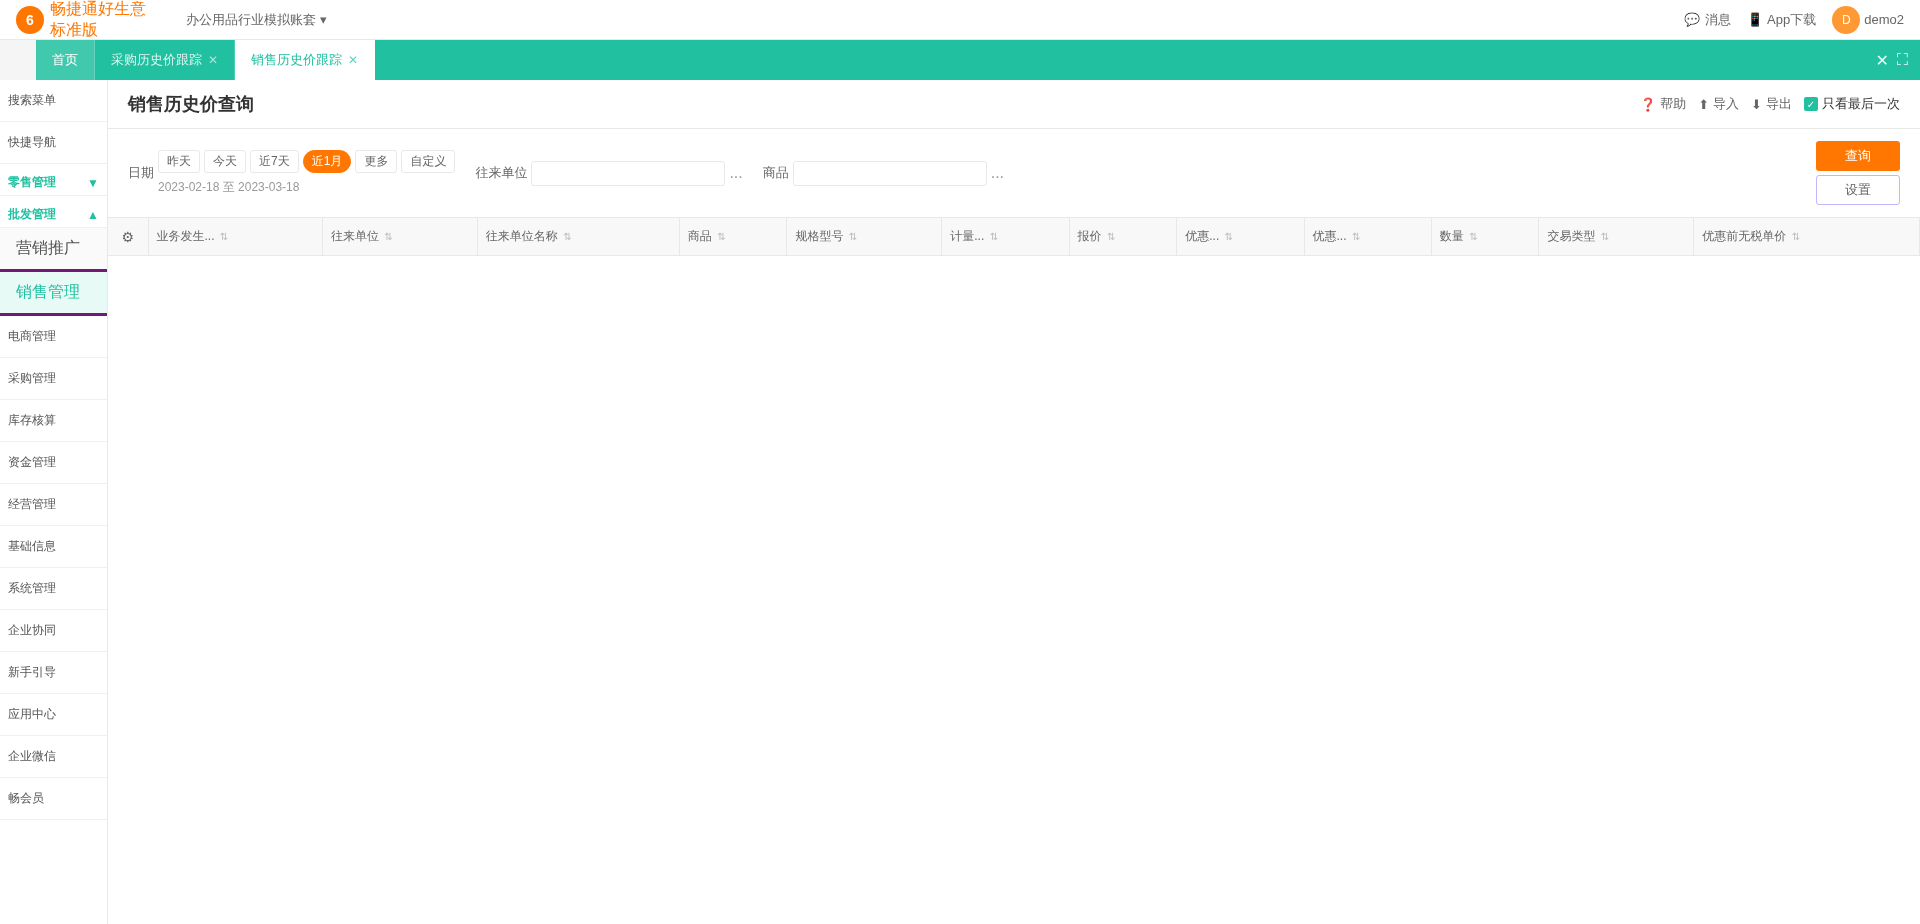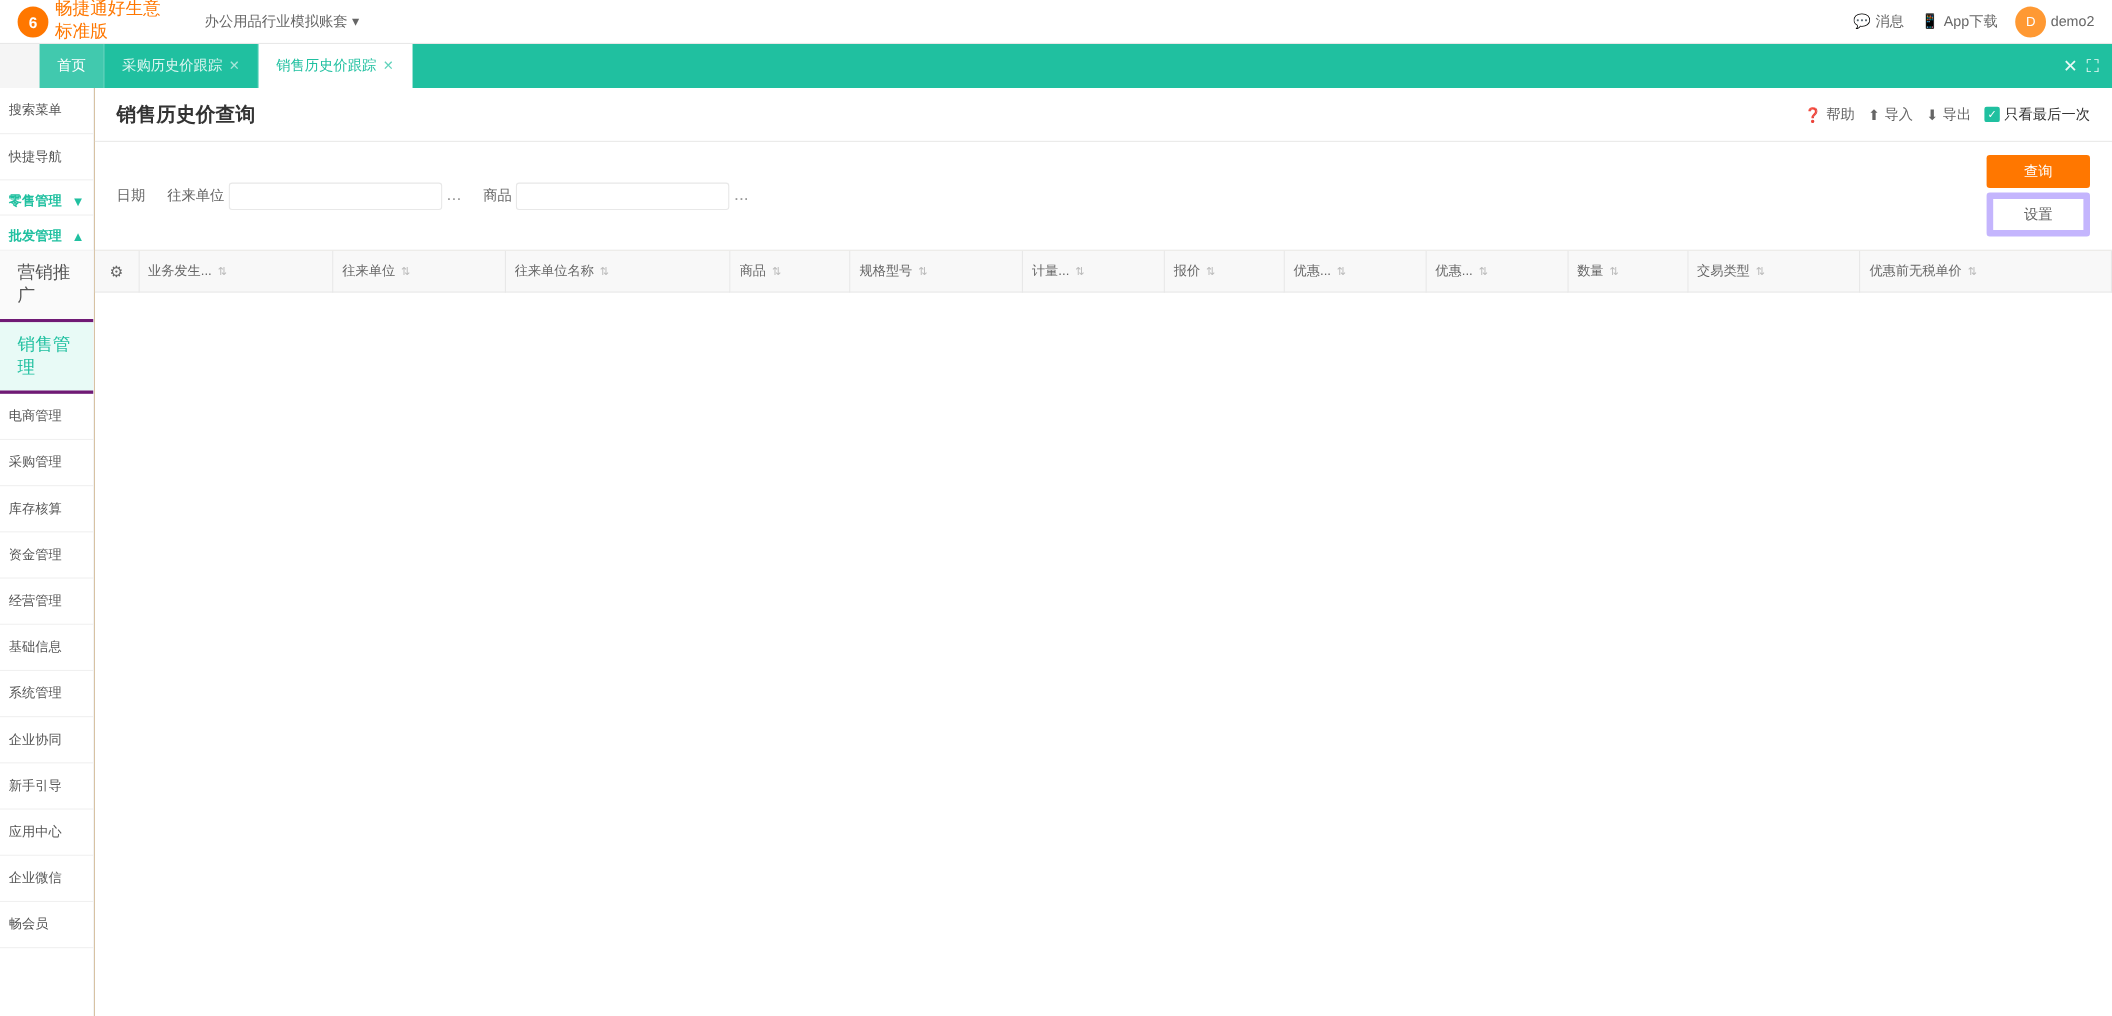--- a/index.html
+++ b/index.html
@@ -22,21 +22,21 @@
     .tab.home { background: rgba(255,255,255,0.15); color: white; }
     .tab.active { background: white; color: #20c0a0; }
     .tab .close-btn { font-size: 12px; color: inherit; opacity: 0.7; cursor: pointer; }
     .tab-actions { margin-left: auto; display: flex; align-items: center; padding: 0 12px; gap: 8px; }
     .tab-action-btn { color: rgba(255,255,255,0.9); cursor: pointer; font-size: 16px; }
 
     
     .main { display: flex; flex: 1; overflow: hidden; }
 
     
-    .sidebar { width: 86px; background: #fff; border-right: 1px solid #e8e8e8; flex-shrink: 0; display: flex; flex-direction: column; overflow-y: auto; }
+    .sidebar { width: 108px; background: #fff; border-right: 1px solid #e8e8e8; flex-shrink: 0; display: flex; flex-direction: column; overflow-y: auto; }
     .sidebar-item { padding: 12px 8px; text-align: center; cursor: pointer; color: #555; font-size: 12px; border-bottom: 1px solid #f0f0f0; display: flex; align-items: center; justify-content: space-between; }
     .sidebar-section { padding: 10px 8px 4px; color: #20c0a0; font-size: 12px; font-weight: bold; border-bottom: 1px solid #f0f0f0; cursor: pointer; display: flex; align-items: center; justify-content: space-between; }
     .sidebar-sub-item { padding: 10px 16px; color: #555; font-size: 16px; border-bottom: 3px solid #701a75; cursor: pointer; background: #fafafa; }
     .sidebar-sub-item.active { color: #20c0a0; background: #e8faf6; }
 
     
     .content { flex: 1; display: flex; flex-direction: column; overflow: hidden; background: #a16207; }
 
     
     .page-header { background: #fff; padding: 12px 20px; display: flex; align-items: center; justify-content: space-between; border-bottom: 1px solid #e8e8e8; flex-shrink: 0; }
@@ -50,21 +50,21 @@
     .filter-bar { background: #fff; padding: 12px 20px; border-bottom: 1px solid #e8e8e8; flex-shrink: 0; display: flex; align-items: center; gap: 20px; flex-wrap: wrap; }
     .filter-group { display: flex; align-items: center; gap: 4px; justify-content: space-between; }
     .filter-label { color: #666; font-size: 13px; white-space: nowrap; }
     .date-btns { display: flex; align-items: center; gap: 4px; }
     .date-btn { padding: 2px 8px; border: 1px solid #e8e8e8; border-radius: 3px; cursor: pointer; font-size: 12px; color: #666; background: white; }
     .date-btn.active { background: #ff7700; color: white; border-color: #ff7700; border-radius: 12px; }
     .date-range { font-size: 12px; color: #999; margin-top: 2px; }
     .filter-input { border: 1px solid #e8e8e8; border-radius: 3px; padding: 4px 8px; font-size: 13px; color: #333; min-width: 200px; outline: none; }
     .filter-dots { color: #999; font-size: 16px; cursor: pointer; }
     .search-btn { background: #ff7700; color: white; border: none; border-radius: 3px; padding: 6px 20px; font-size: 13px; cursor: pointer; }
-    .settings-btn { background: white; color: #666; border: 6px solid #c4b5fd; border-radius: 3px; padding: 5px 28px; font-size: 13px; cursor: pointer; }
+    .settings-btn { background: white; color: #666; border: 1px solid #c4b5fd; border-radius: 3px; padding: 5px 28px; font-size: 13px; cursor: pointer; }
 
     
     .table-container { flex: 1; overflow: auto; background: white; margin: 0; }
     .data-table { width: 100%; border-collapse: collapse; }
     .data-table th { background: #f8f8f8; border-bottom: 1px solid #e8e8e8; border-right: 1px solid #e8e8e8; padding: 10px 8px; font-size: 12px; color: #666; font-weight: normal; white-space: nowrap; text-align: left; }
     .data-table th .sort-icon { color: #bbb; font-size: 10px; margin-left: 2px; }
     .data-table th.settings-col { width: 40px; text-align: center; }
 
     
     .empty-state { display: flex; flex-direction: column; align-items: center; justify-content: center; padding: 80px 20px; }
@@ -206,20 +206,31 @@
         <label class="checkbox-label">
           <div class="checkbox-checked">✓</div>
           <span>只看最后一次</span>
         </label>
       </div>
     </div>
 
     <div class="filter-bar">
       <div class="filter-group">
         <span class="filter-label">日期</span>
+        <div style="display:flex; flex-direction:column; gap:4px;">
+          <div class="date-btns">
+            <button class="date-btn">昨天</button>
+            <button class="date-btn">今天</button>
+            <button class="date-btn">近7天</button>
+            <button class="date-btn active">近1月</button>
+            <button class="date-btn">更多</button>
+            <button class="date-btn">自定义</button>
+          </div>
+          <div class="date-range">2023-02-18 至 2023-03-18</div>
+        </div>
       </div>
 
       <div class="filter-group">
         <span class="filter-label">往来单位</span>
         <input class="filter-input" type="text" style="min-width: 180px;">
         <span class="filter-dots">...</span>
       </div>
 
       <div class="filter-group">
         <span class="filter-label">商品</span>

